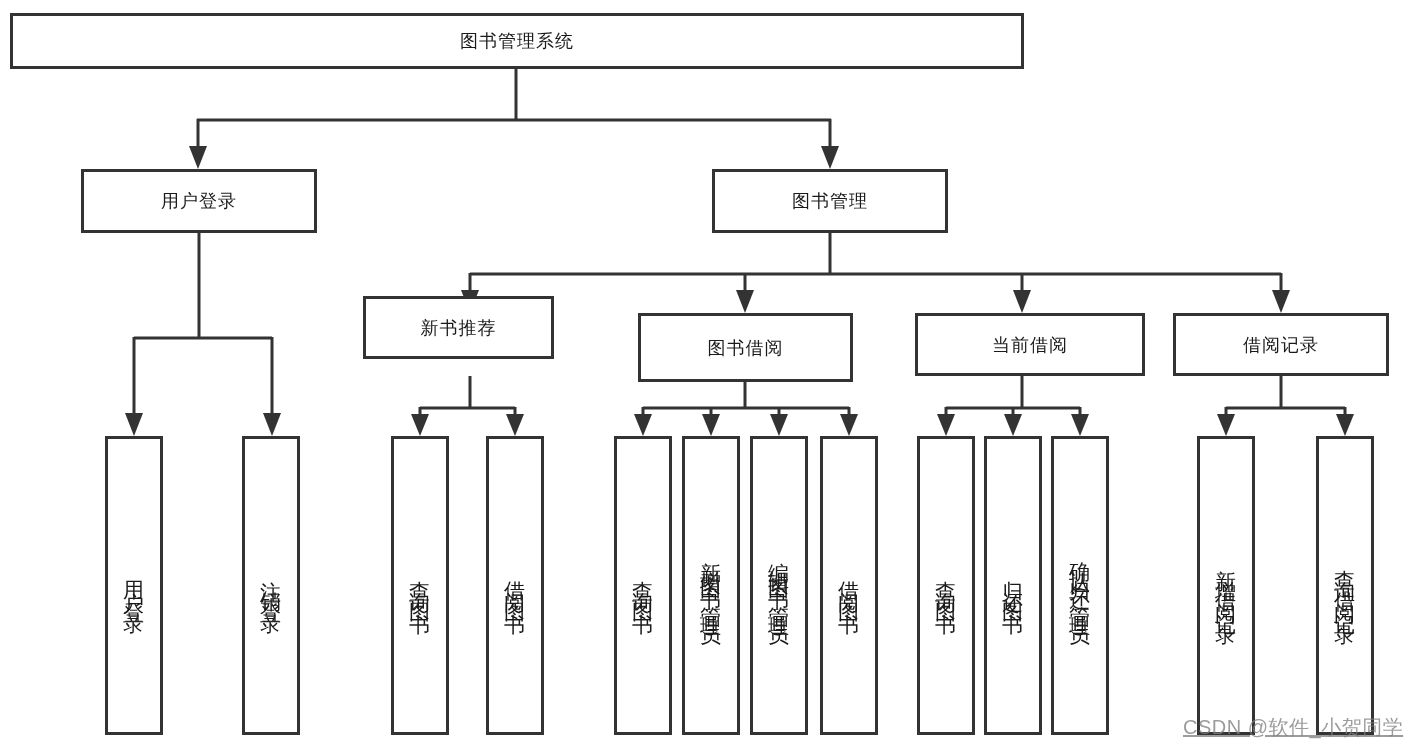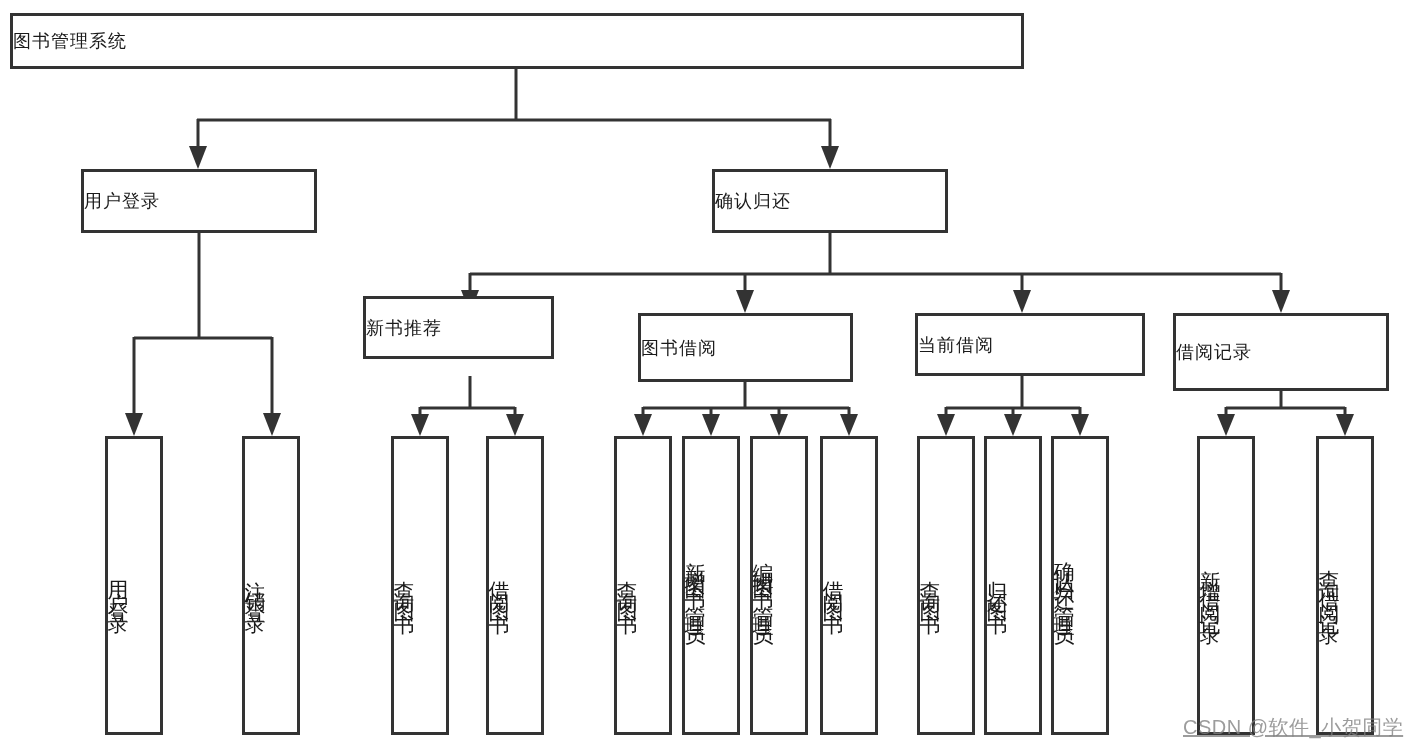--- a/index.html
+++ b/index.html
@@ -16,21 +16,21 @@
     position: absolute;
     left: 0; top: 0;
     width: 1405px; height: 747px;
   }
   .box {
     position: absolute;
     background: #ffffff;
     border: 3px solid #333333;
     display: flex;
     align-items: center;
-    justify-content: flex-start;
+    justify-content: center;
     color: #1a1a1a;
     font-size: 18px;
     letter-spacing: 1px;
     z-index: 2;
   }
   .vbox span {
     writing-mode: vertical-rl;
     text-orientation: mixed;
     font-size: 21px;
     letter-spacing: 11px;
@@ -117,33 +117,33 @@
   </svg>
 
   <div class="box" style="left:10px;top:13px;width:1014px;height:56px">
     <span>图书管理系统</span>
   </div>
 
   <div class="box" style="left:81px;top:169px;width:236px;height:64px">
     <span>用户登录</span>
   </div>
   <div class="box" style="left:712px;top:169px;width:236px;height:64px">
-    <span>确认归还</span>
+    <span>图书管理</span>
   </div>
 
   <div class="box" style="left:363px;top:296px;width:191px;height:63px">
     <span>新书推荐</span>
   </div>
   <div class="box" style="left:638px;top:313px;width:215px;height:69px">
     <span>图书借阅</span>
   </div>
   <div class="box" style="left:915px;top:313px;width:230px;height:63px">
     <span>当前借阅</span>
   </div>
-  <div class="box" style="left:1173px;top:313px;width:216px;height:78px">
+  <div class="box" style="left:1173px;top:313px;width:216px;height:63px">
     <span>借阅记录</span>
   </div>
 
   <div class="box vbox" style="left:105px;top:436px;width:58px;height:299px">
     <span>用户登录</span>
   </div>
   <div class="box vbox" style="left:242px;top:436px;width:58px;height:299px">
     <span>注销登录</span>
   </div>
 

